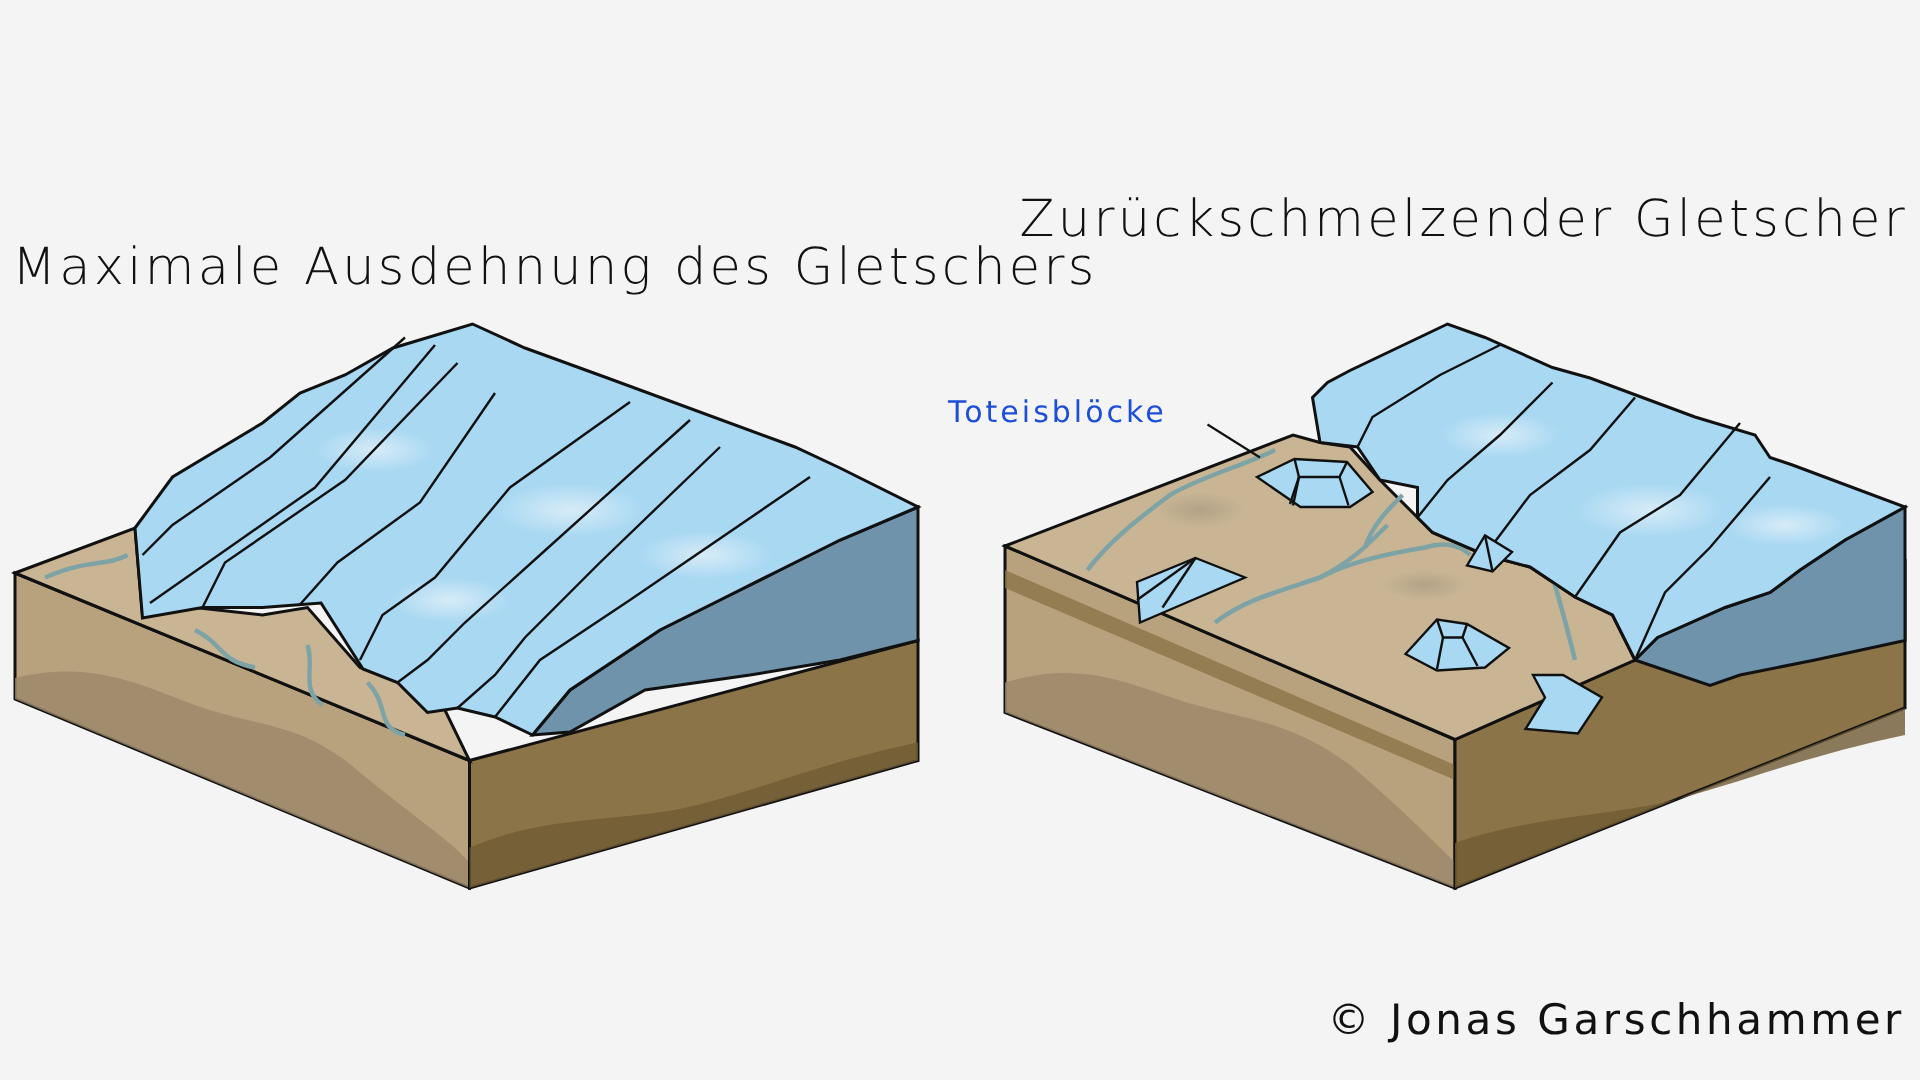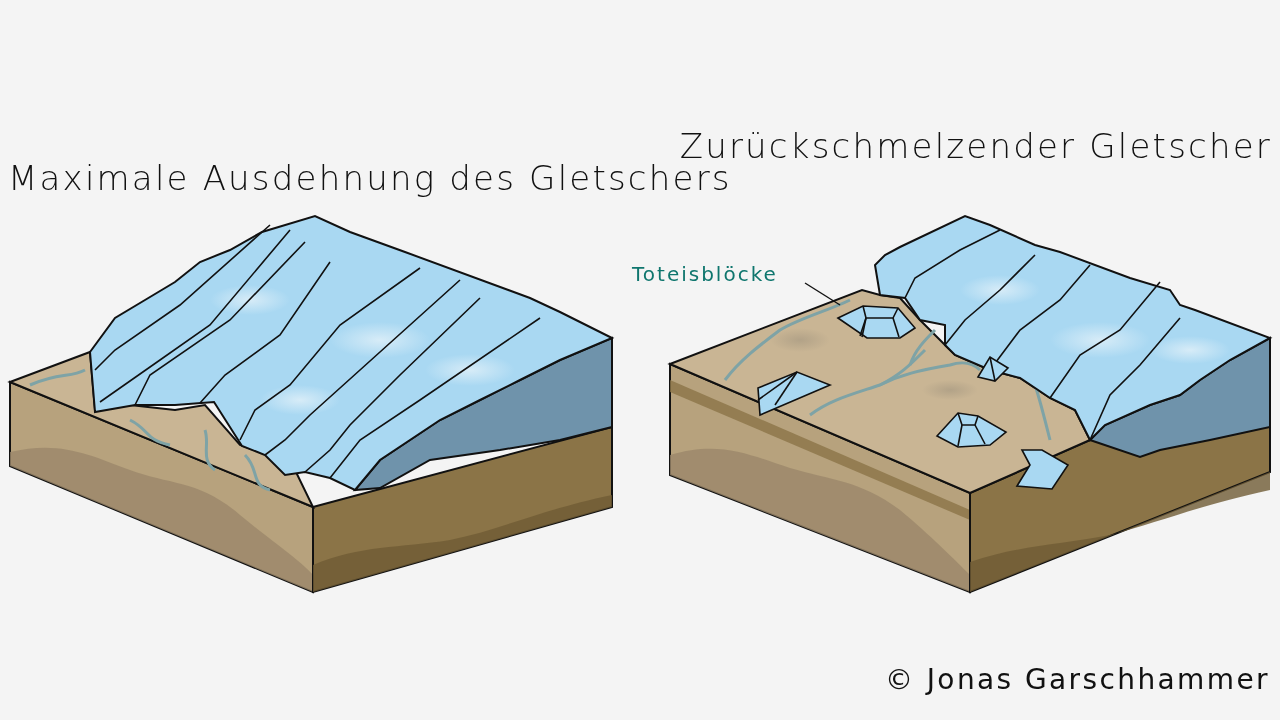--- a/index.html
+++ b/index.html
@@ -15,21 +15,21 @@
     letter-spacing: 2.2px;
     color: #111;
     white-space: nowrap;
     font-weight: 300;
     margin-top: 28px;
   }
   #title-left { left: 8px; top: 130px; }
   #title-right { right: 8px; top: 98px; }
   #label-toteis {
     position: absolute; left: 632px; top: 262px;
-    font-size: 20px; letter-spacing: 2px; color: #0f766e; white-space: nowrap;
+    font-size: 20px; letter-spacing: 2px; color: #1d4ed8; white-space: nowrap;
   }
   #credit {
     position: absolute; right: 10px; top: 663px;
     font-size: 28px; letter-spacing: 2.4px; color: #111; white-space: nowrap;
   }
   svg.diagram { position: absolute; left: 0; top: 0; }
 </style>
 </head>
 <body>
 

